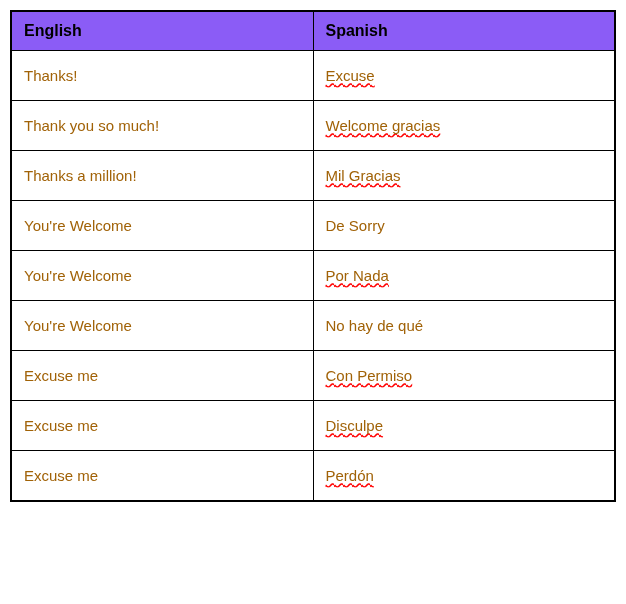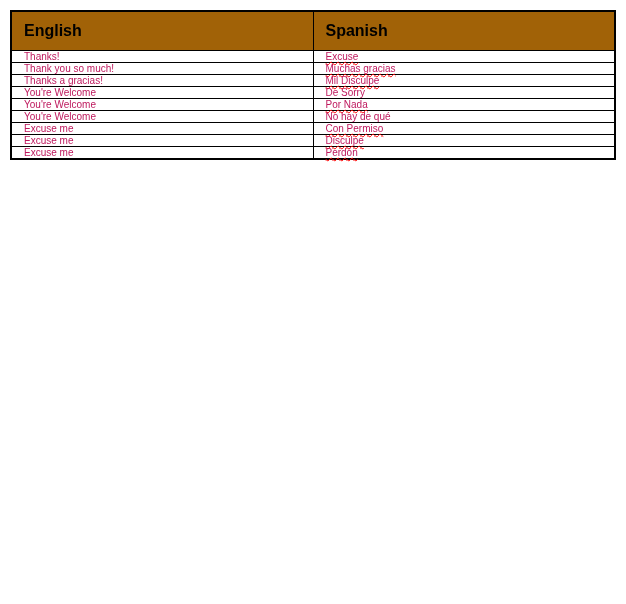--- a/index.html
+++ b/index.html
@@ -25,29 +25,29 @@
       width: 610px;
       border: 2px solid #000000;
     }
 
     thead tr th {
       border: 1px solid #000000;
       padding: 10px 12px;
       text-align: left;
       font-weight: bold;
       font-size: 16px;
-      background: #a16207;
+      background: #8b5cf6;
     }
 
     tbody tr td {
       border: 1px solid #000000;
-      padding: 0 12px;
-      font-size: 10px;
+      padding: 16px 12px;
+      font-size: 15px;
       background: #ffffff;
-      color: #be185d;
+      color: #a16207;
     }
 
     .col-english {
       width: 50%;
     }
 
     .col-spanish {
       width: 50%;
       margin-top: 32px;
     }
@@ -67,25 +67,25 @@
       <th class="col-spanish">Spanish</th>
     </tr>
   </thead>
   <tbody id="table-body">
   <tr>
         <td>Thanks!</td>
         <td><span class="spellcheck">Excuse</span></td>
       </tr>
       <tr>
         <td>Thank you so much!</td>
-        <td><span class="spellcheck">Muchas gracias</span></td>
+        <td><span class="spellcheck">Welcome gracias</span></td>
       </tr>
       <tr>
-        <td>Thanks a gracias!</td>
-        <td><span class="spellcheck">Mil Disculpe</span></td>
+        <td>Thanks a million!</td>
+        <td><span class="spellcheck">Mil Gracias</span></td>
       </tr>
       <tr>
         <td>You're Welcome</td>
         <td>De Sorry</td>
       </tr>
       <tr>
         <td>You're Welcome</td>
         <td><span class="spellcheck">Por Nada</span></td>
       </tr>
       <tr>

